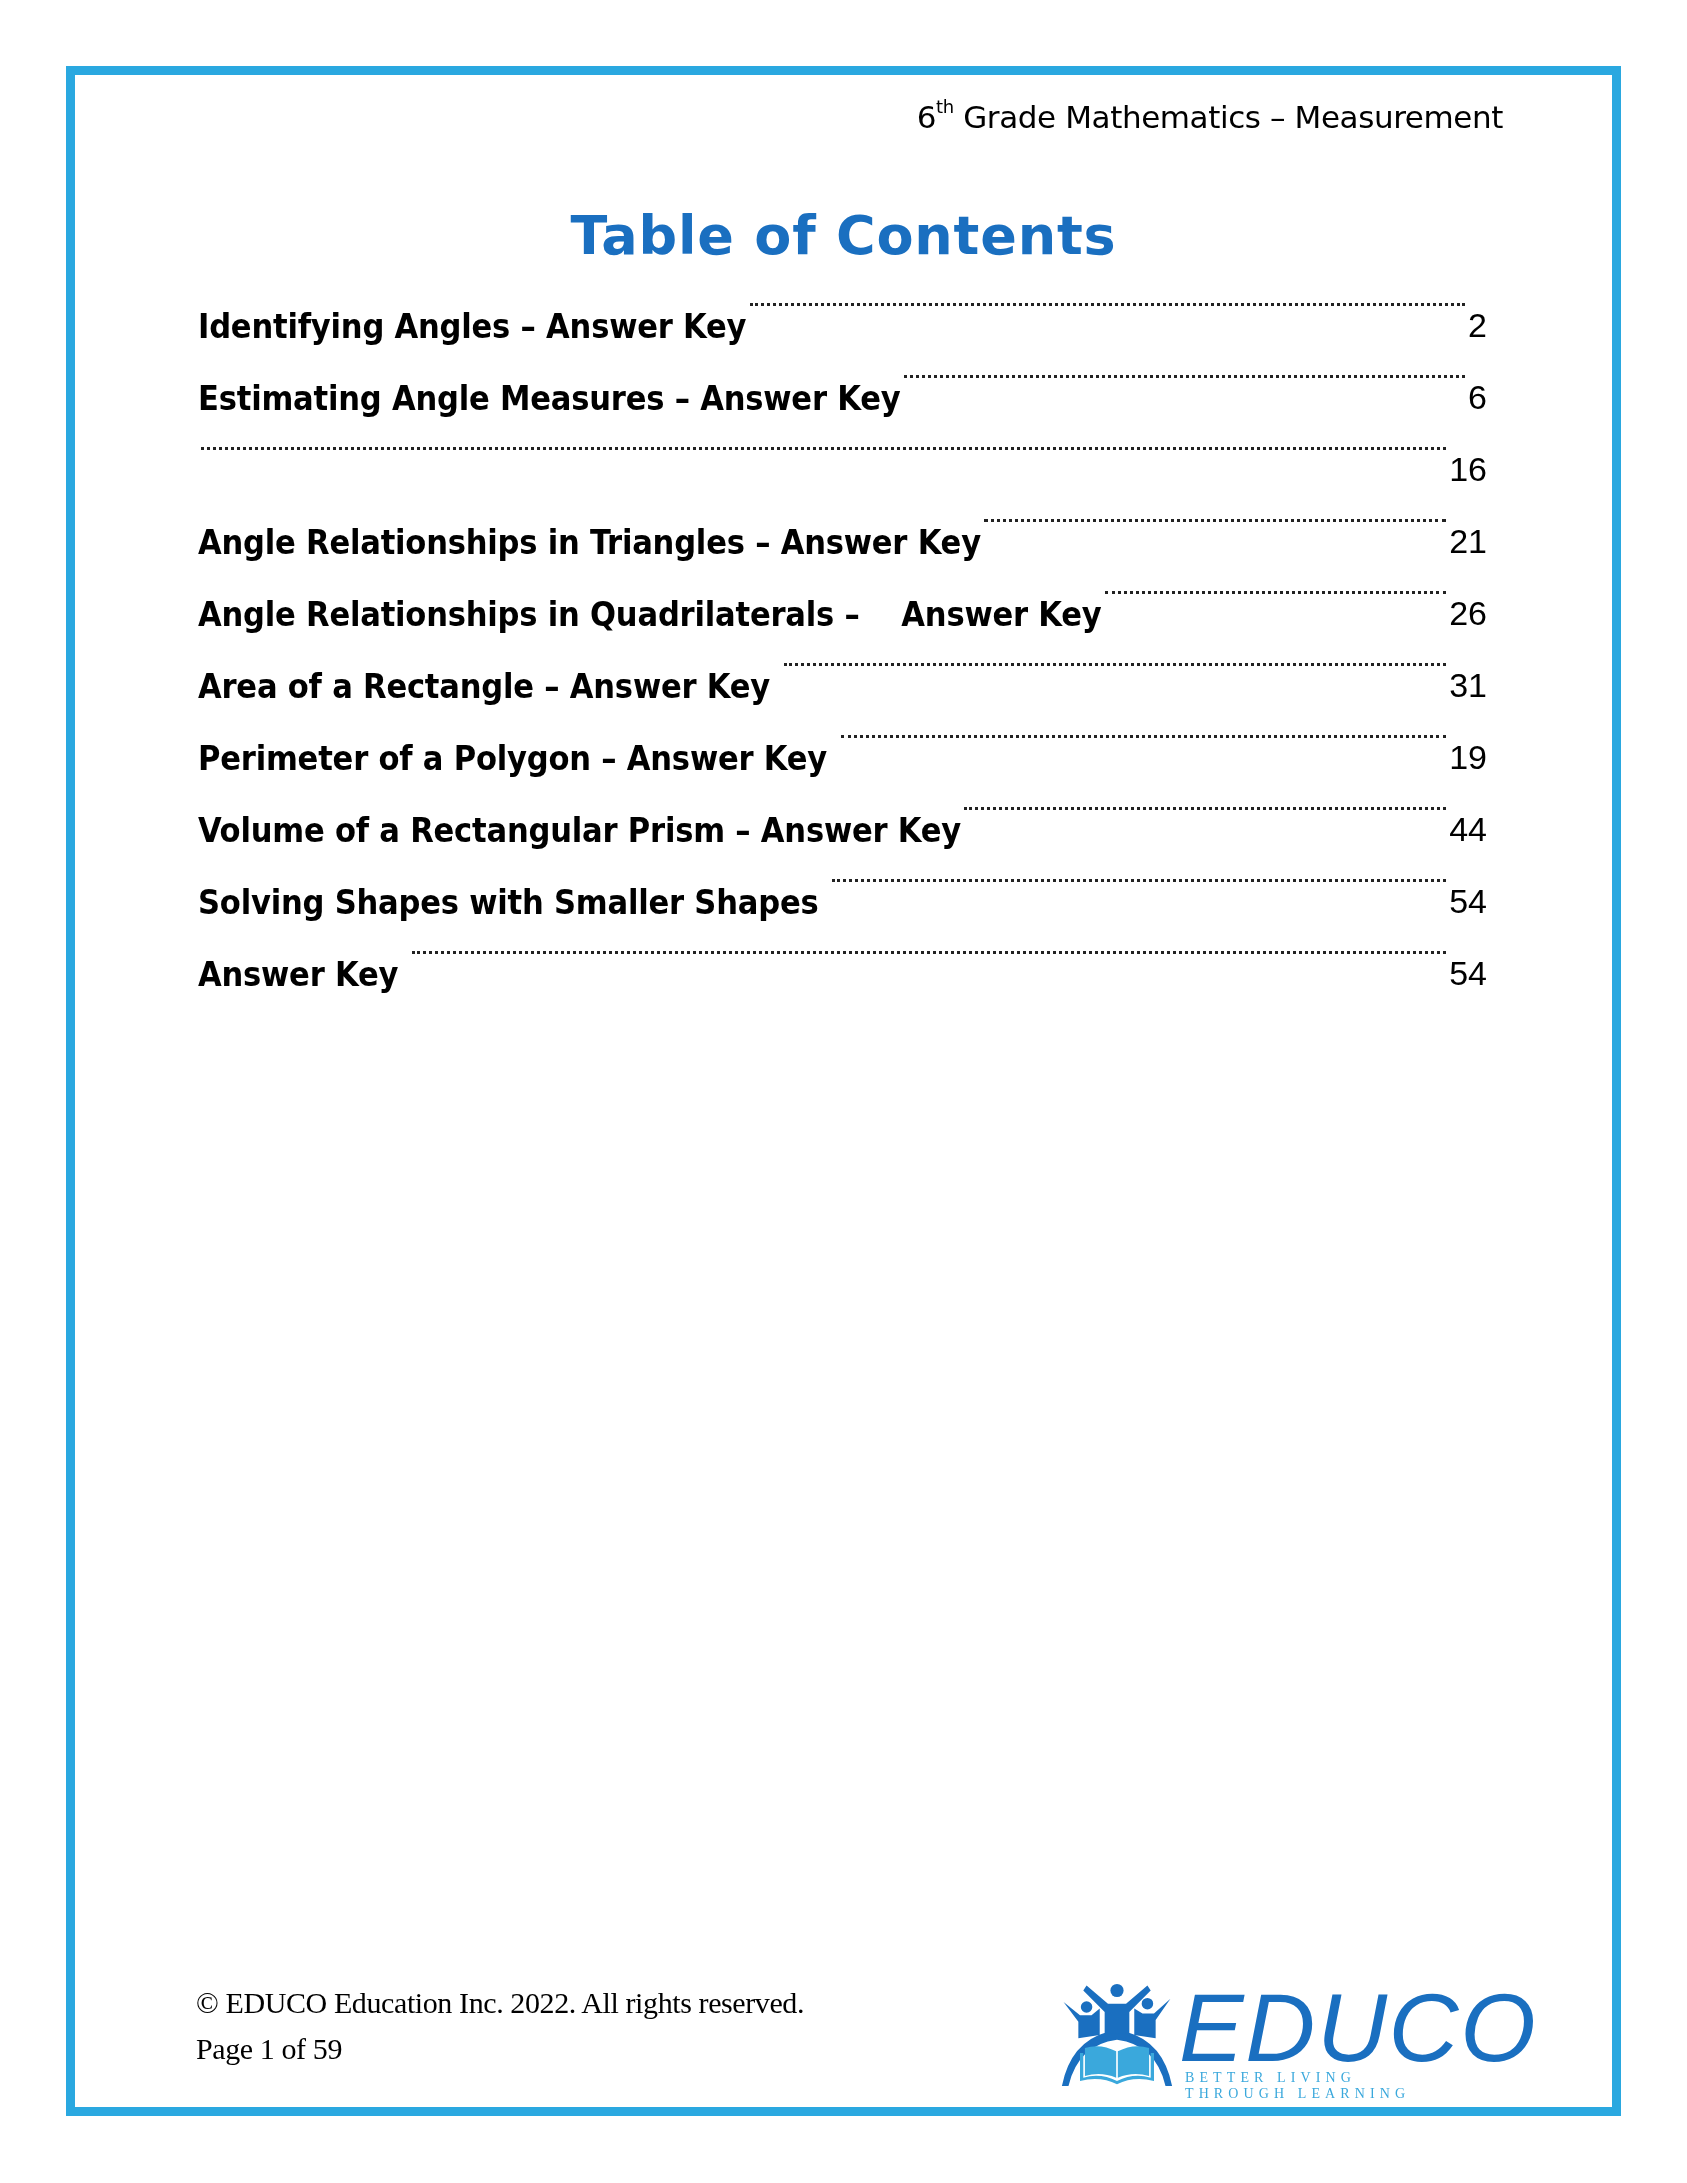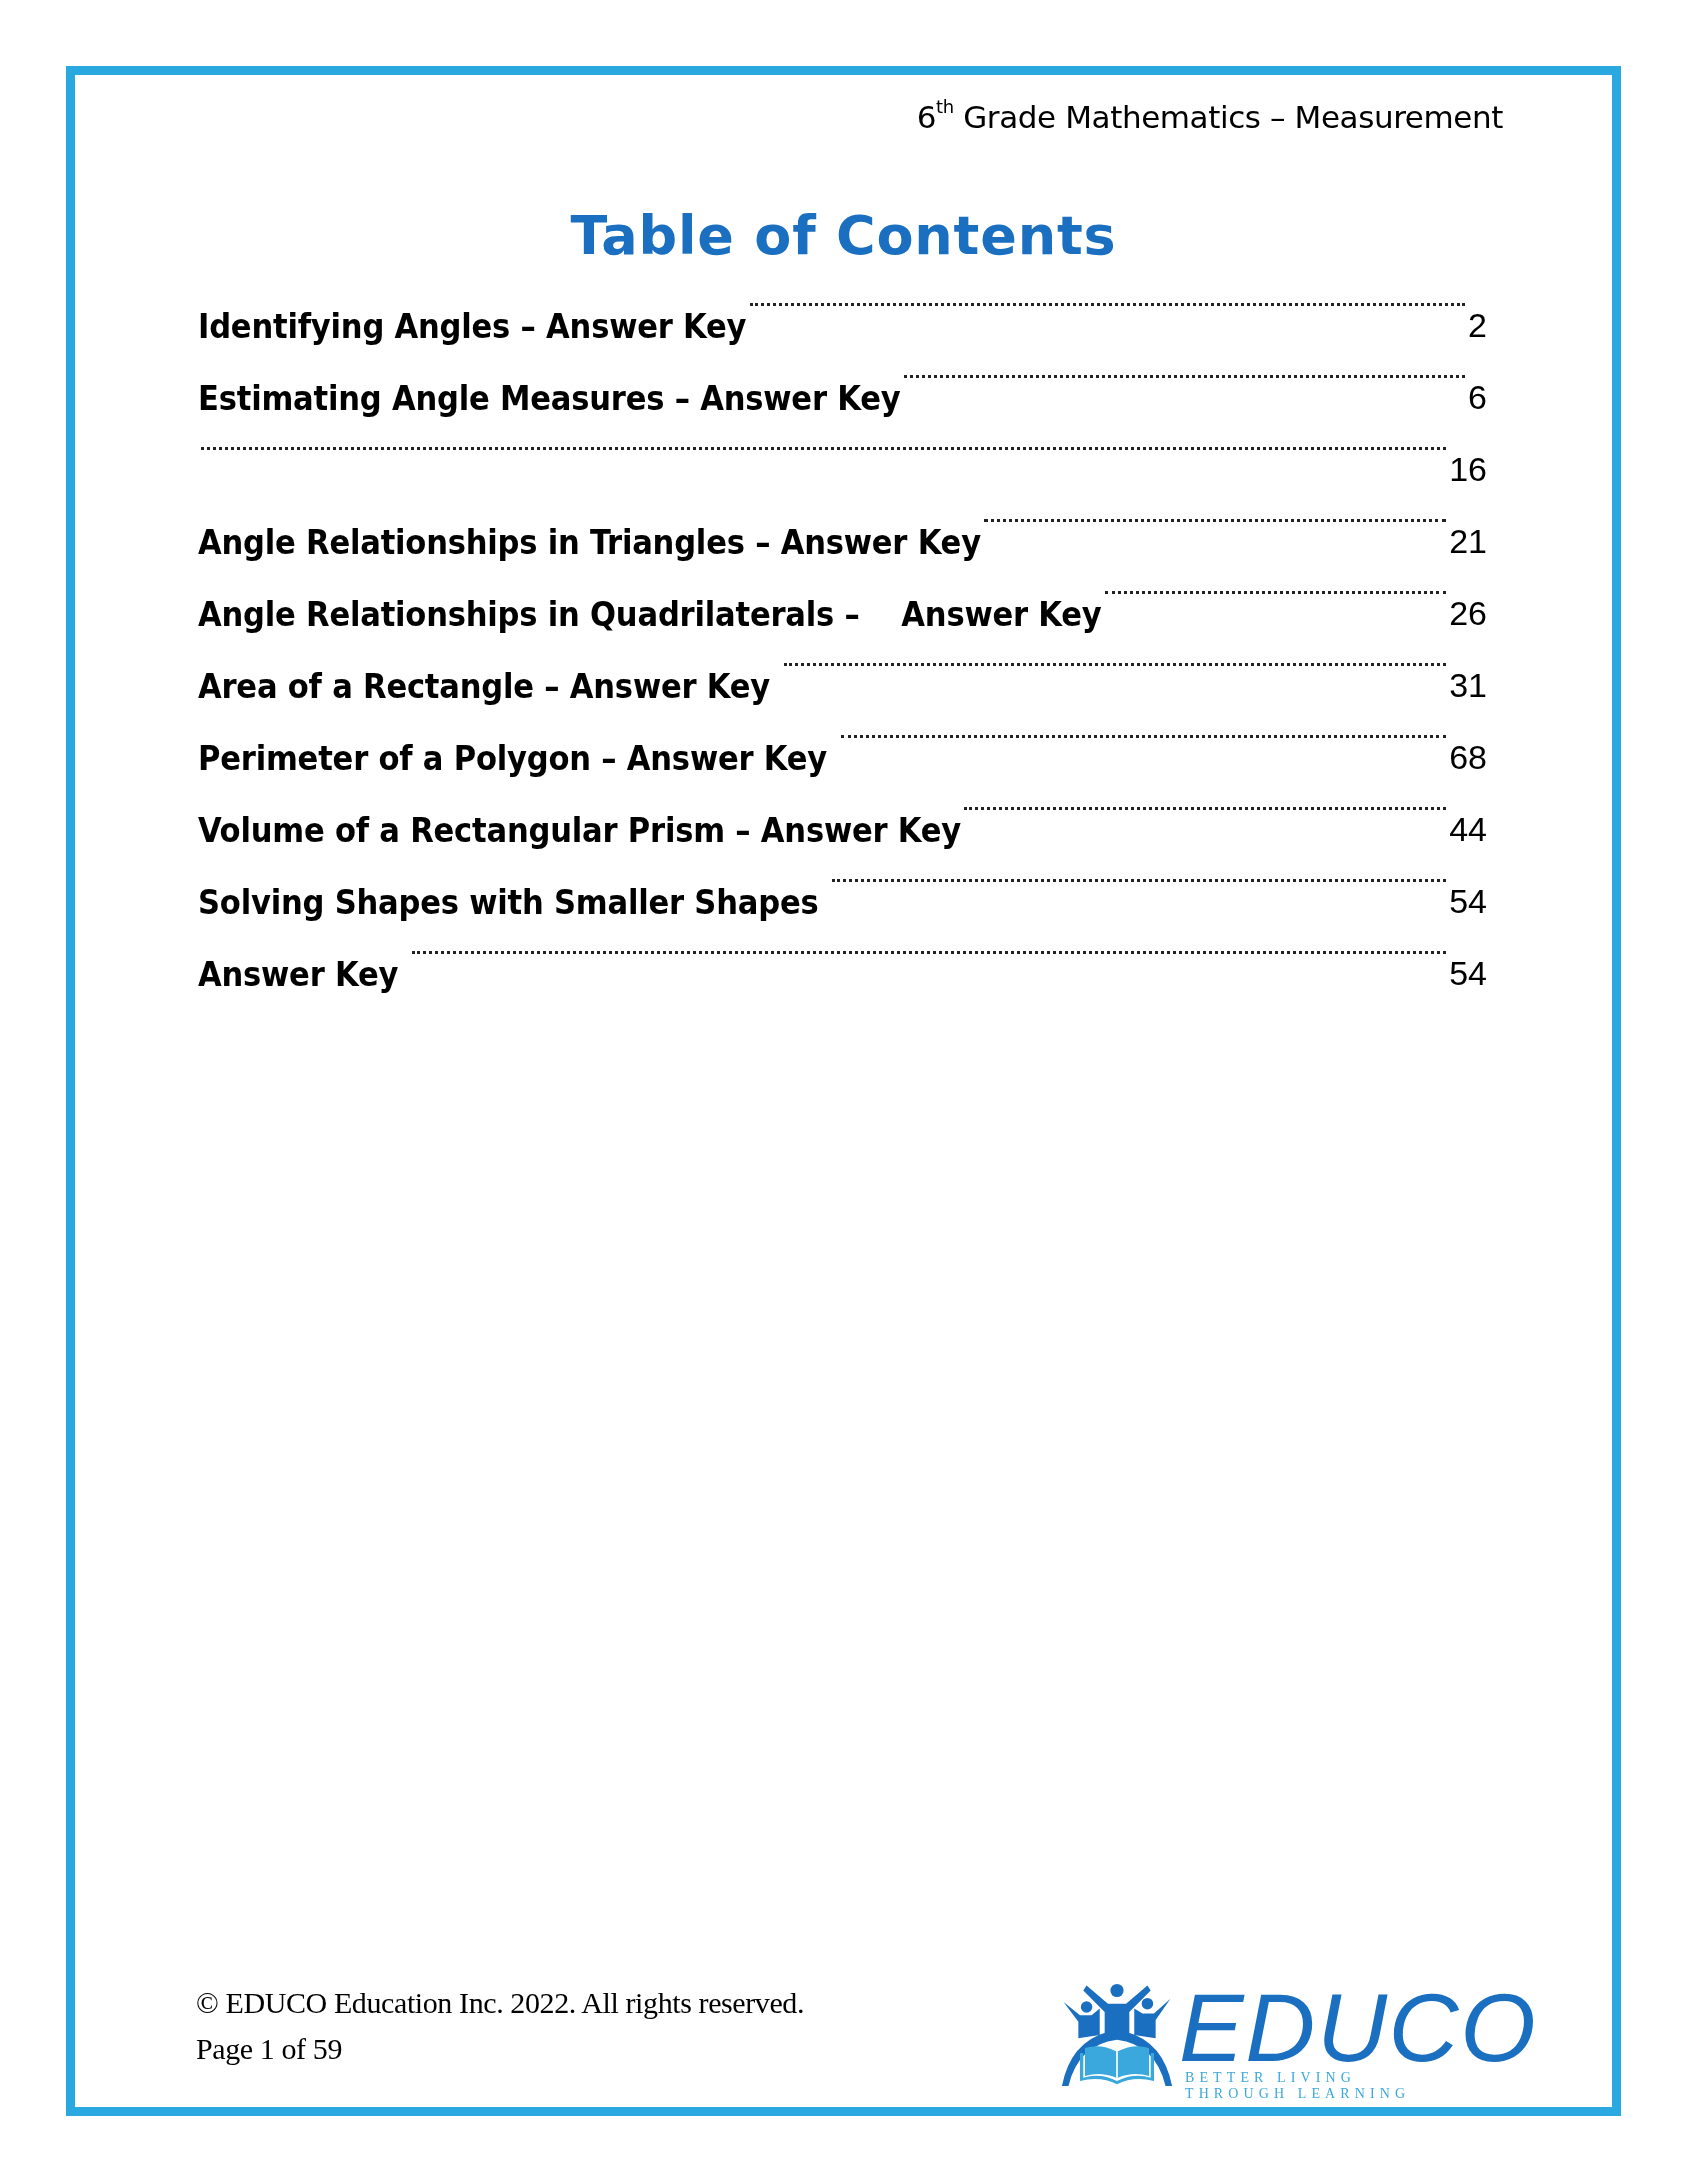--- a/index.html
+++ b/index.html
@@ -63,21 +63,21 @@
       <span class="toc-page">26</span>
     </div>
   <div class="toc-row">
       <span class="toc-label">Area of a Rectangle – Answer Key </span>
       <span class="toc-dots"></span>
       <span class="toc-page">31</span>
     </div>
   <div class="toc-row">
       <span class="toc-label">Perimeter of a Polygon – Answer Key </span>
       <span class="toc-dots"></span>
-      <span class="toc-page">68</span>
+      <span class="toc-page">19</span>
     </div>
   <div class="toc-row">
       <span class="toc-label">Volume of a Rectangular Prism – Answer Key</span>
       <span class="toc-dots"></span>
       <span class="toc-page">44</span>
     </div>
   <div class="toc-row">
       <span class="toc-label">Solving Shapes with Smaller Shapes </span>
       <span class="toc-dots"></span>
       <span class="toc-page">54</span>

